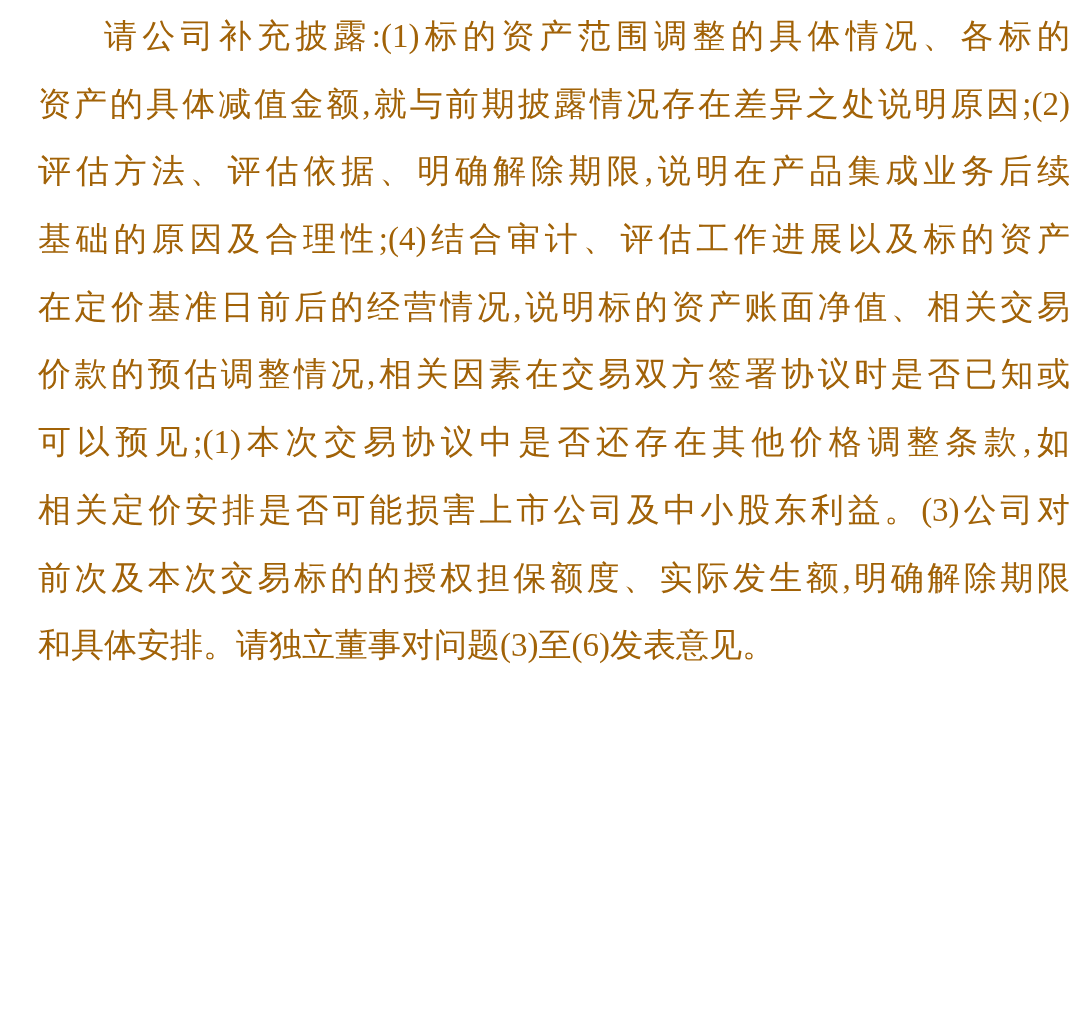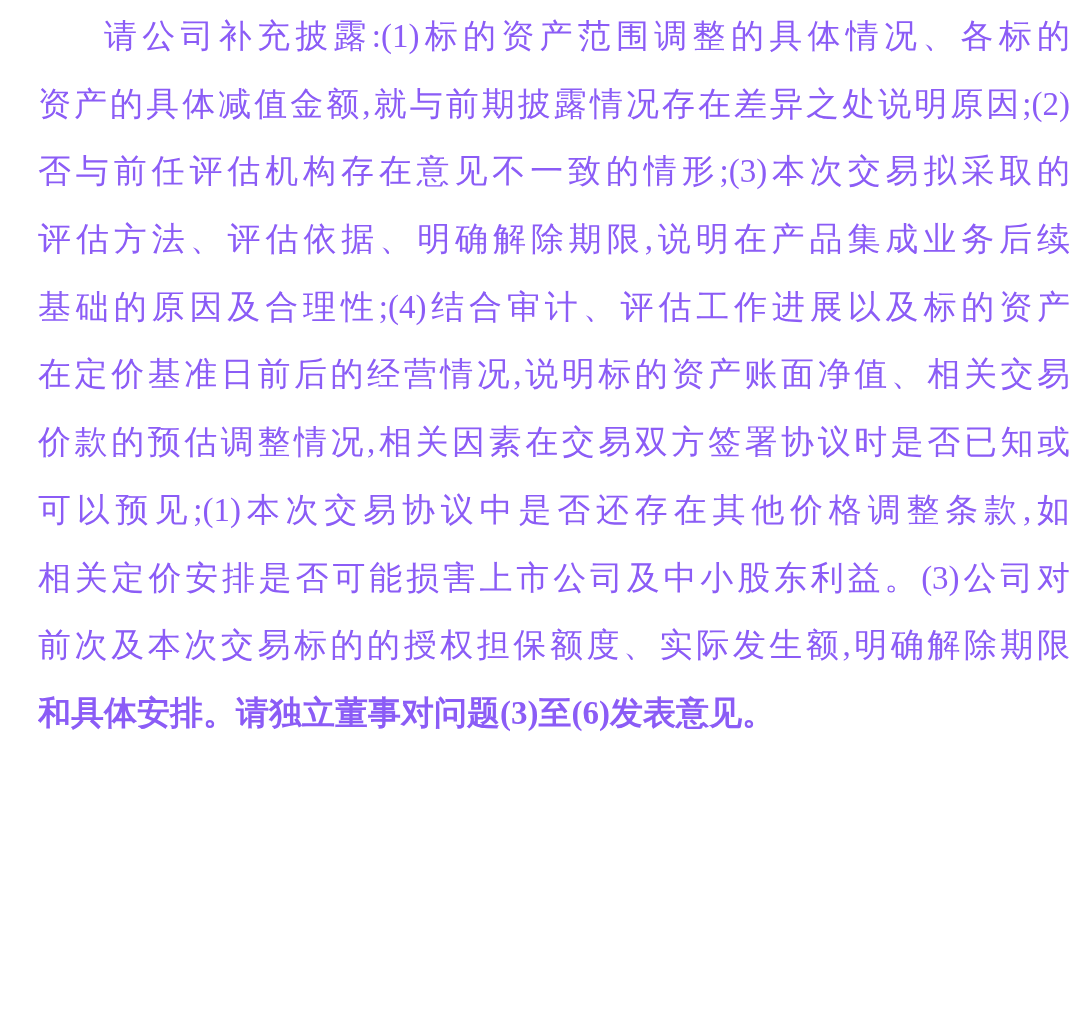--- a/index.html
+++ b/index.html
@@ -28,31 +28,29 @@
     text-align: justify;
     text-align-last: justify;
     text-justify: inter-character;
     overflow: hidden;
   }
   .line.first {
     text-indent: 2em;
   }
   .line.last {
     text-align-last: left;
-    font-weight: bold;
   }
 </style>
 </head>
 <body>
 
 <div class="page">
-  <div class="paragraph" style="color: #8b5cf6;">
+  <div class="paragraph" style="color: #a16207;">
       <div class="line first">请公司补充披露:(1)标的资产范围调整的具体情况、各标的</div>
       <div class="line">资产的具体减值金额,就与前期披露情况存在差异之处说明原因;(2)</div>
-      <div class="line">否与前任评估机构存在意见不一致的情形;(3)本次交易拟采取的</div>
       <div class="line">评估方法、评估依据、明确解除期限,说明在产品集成业务后续</div>
       <div class="line">基础的原因及合理性;(4)结合审计、评估工作进展以及标的资产</div>
       <div class="line">在定价基准日前后的经营情况,说明标的资产账面净值、相关交易</div>
       <div class="line">价款的预估调整情况,相关因素在交易双方签署协议时是否已知或</div>
       <div class="line">可以预见;(1)本次交易协议中是否还存在其他价格调整条款,如</div>
       <div class="line">相关定价安排是否可能损害上市公司及中小股东利益。(3)公司对</div>
       <div class="line">前次及本次交易标的的授权担保额度、实际发生额,明确解除期限</div>
       <div class="line last">和具体安排。请独立董事对问题(3)至(6)发表意见。</div>
     </div>
 </div>

